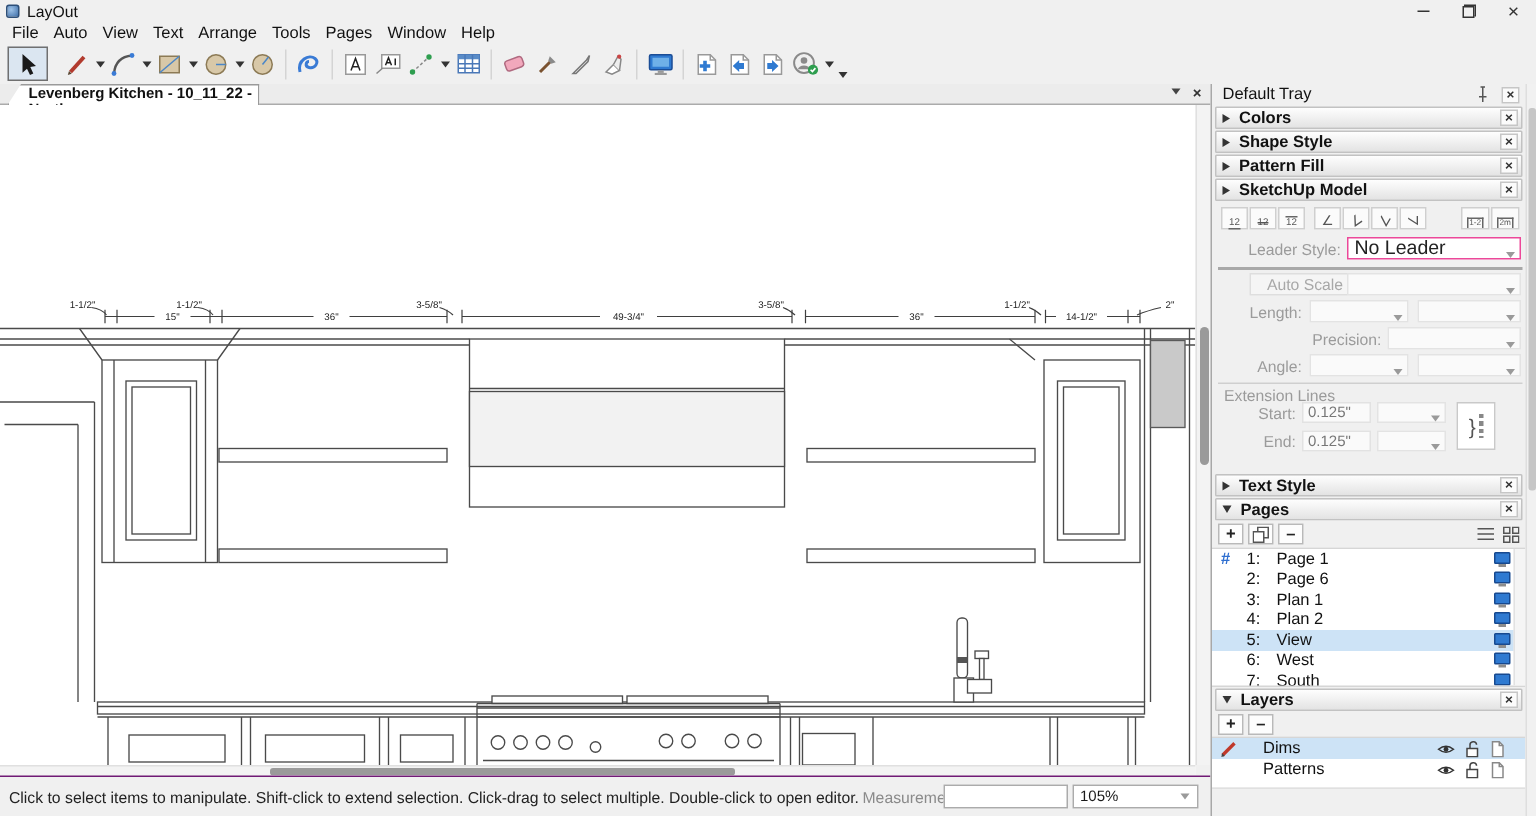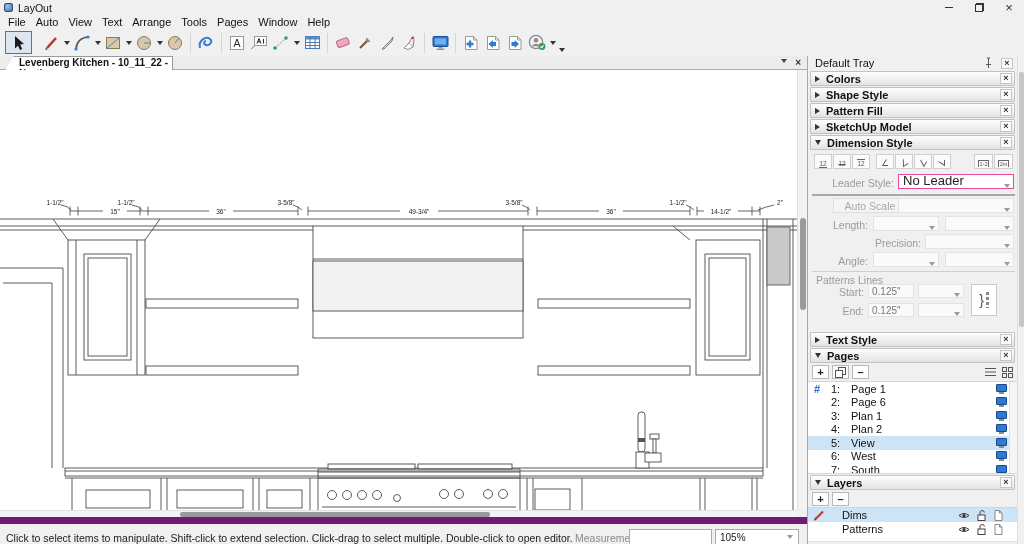--- a/index.html
+++ b/index.html
@@ -45,21 +45,21 @@
   .leftcol{width:807px;display:flex;flex-direction:column}
   .canvas{position:relative;width:807px;height:447px;background:#fff;overflow:hidden}
   .drawing{position:absolute;left:0;top:0}
   .vscroll{position:absolute;left:797px;top:0;width:10px;height:440px;background:#f3f3f3;border-left:1px solid #e0e0e0}
   .vthumb{position:absolute;left:2px;top:148px;width:6px;height:92px;background:#9a9a9a;border-radius:3px}
   .hscroll{position:absolute;left:0;top:440px;width:797px;height:7px;background:#f3f3f3;border-top:1px solid #e0e0e0}
   .hthumb{position:absolute;left:180px;top:1px;width:310px;height:5px;background:#9a9a9a;border-radius:2px}
   .corner{position:absolute;left:797px;top:440px;width:10px;height:7px;background:#f0f0f0}
 
   
-  .statusbar{position:relative;height:27px;background:#f0f0f0;border-top:7px solid #701a75}
+  .statusbar{position:relative;height:27px;background:#f0f0f0;border-top:1px solid #701a75}
   .hint{position:absolute;left:6px;top:8px;font-size:10.5px;color:#222;white-space:nowrap}
   .meas-label{position:absolute;left:575px;top:8px;color:#8a8a8a;font-size:10.5px}
   .meas-input{position:absolute;left:629px;top:5px;width:83px;height:16px;border:1px solid #ababab;background:#fff;font-size:10px;padding:0 3px;font-family:"Liberation Sans",sans-serif}
   .zoomsel{position:absolute;left:715px;top:5px;width:84px;height:16px;border:1px solid #ababab;background:#fff;display:flex;align-items:center;padding:0 4px;font-size:10px}
   .zoomsel .zval{flex:1}
   .chev{width:8px;display:inline-flex;justify-content:center}
   .chev::after{content:"";border-left:3px solid transparent;border-right:3px solid transparent;border-top:4px solid #9a9a9a}
 
   
   .tray{position:relative;width:217px;height:488px;background:#f0f0f0;border-left:1px solid #a8a8a8;overflow:hidden}
@@ -445,25 +445,20 @@
         <div class="sec">
           <span class="tri-r"></span>
           <span class="sec-label">Pattern Fill</span>
           <span class="xbox"></span>
         </div>
         <div class="sec">
           <span class="tri-r"></span>
           <span class="sec-label">SketchUp Model</span>
           <span class="xbox"></span>
         </div>
-        <div class="sec">
-          <span class="tri-d"></span>
-          <span class="sec-label">Dimension Style</span>
-          <span class="xbox"></span>
-        </div>
 
         <div class="dimbody">
           <div class="dbtns" style="left:6px;top:4px">
             <button class="dbtn">
                 <span class="gA"></span>
               </button>
             <button class="dbtn">
                 <span class="gB"></span>
               </button>
             <button class="dbtn">
@@ -527,21 +522,21 @@
           <div class="combo dis" style="left:65px;top:102px;width:66px">
             <span class="cval"></span>
               <span class="chev"></span>
           </div>
           <div class="combo dis" style="left:137px;top:102px;width:69px">
             <span class="cval"></span>
               <span class="chev"></span>
           </div>
 
           <div class="extline" style="top:121px"></div>
-          <span class="flabel" style="left:8px;top:124px;text-align:left">Patterns Lines</span>
+          <span class="flabel" style="left:8px;top:124px;text-align:left">Extension Lines</span>
 
           <span class="flabel" style="left:8px;top:136px;width:48px">Start:</span>
           <div class="tfield" style="left:60px;top:134px;width:46px">0.125"</div>
           <div class="combo dis" style="left:110px;top:134px;width:46px;height:14px">
             <span class="cval"></span>
               <span class="chev"></span>
           </div>
 
           <span class="flabel" style="left:8px;top:155px;width:48px">End:</span>
           <div class="tfield" style="left:60px;top:153px;width:46px">0.125"</div>

